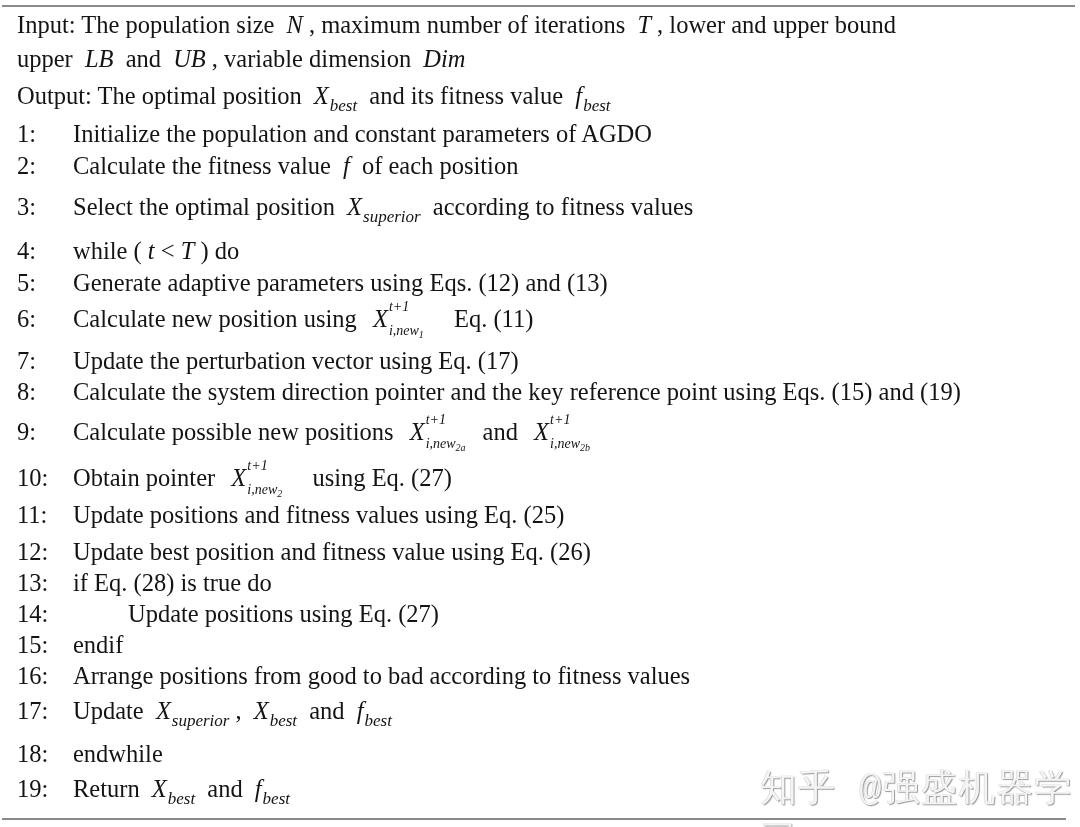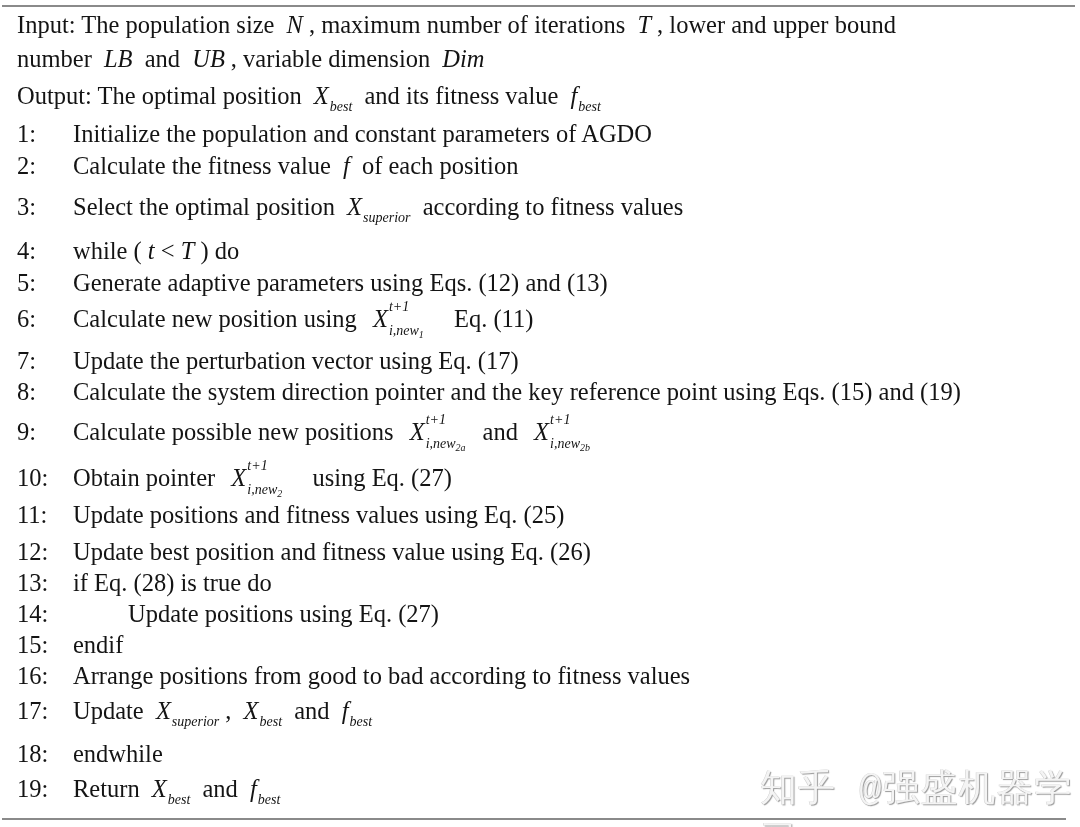--- a/index.html
+++ b/index.html
@@ -12,21 +12,21 @@
   .rule.top { left: 2px; top: 5px; width: 1073px; }
   .rule.bottom { left: 2px; top: 818px; width: 1064px; }
 
   .line {
     position: absolute; left: 17px; font-size: 24.5px; line-height: 28px;
     white-space: nowrap;
   }
   .num { display: inline-block; width: 56px; }
   .b { font-weight: normal; }
   .m { font-style: italic; margin: 0 6px; position: relative; }
-  .m sub { font-size: 14px; vertical-align: -7px; font-style: italic; margin-left: 1px; }
+  .m sub { font-size: 17px; vertical-align: -7px; font-style: italic; margin-left: 1px; }
   .x { display: inline-block; position: relative; font-style: italic; margin: 0 8px 0 10px; }
   .x .sup { position: absolute; left: 16px; top: -12px; font-size: 14px; font-style: italic; }
   .x .sub { position: absolute; left: 16px; top: 12px; font-size: 14px; font-style: italic; white-space: nowrap; }
   .x .sub small { font-size: 10px; font-style: italic; vertical-align: -3px; }
   .x .pad { display: inline-block; }
   .indent { display: inline-block; width: 55px; }
 
   .watermark {
     position: absolute; left: 760px; top: 763px; font-size: 37px;
     font-family: Liberation Mono, monospace; color: #f4f4f4; letter-spacing: 1px;
@@ -38,21 +38,21 @@
 
 <div class="rule top"></div>
 
 <div class="line" style="top:11px">
   <span class="b">Input</span><span>: The population size</span>
   <span class="m">N</span><span>, maximum number of iterations</span>
   <span class="m">T</span><span>, lower and upper bound</span>
 </div>
 
 <div class="line" style="top:45px">
-  <span>number</span>
+  <span>upper</span>
   <span class="m">LB</span>
   <span>and</span>
   <span class="m">UB</span><span>, variable dimension</span>
   <span class="m">Dim</span>
 </div>
 
 <div class="line" style="top:82px">
   <span class="b">Output</span><span>: The optimal position</span>
   <span class="m"><span>X</span><sub>best</sub></span>
   <span>and its fitness value</span>

